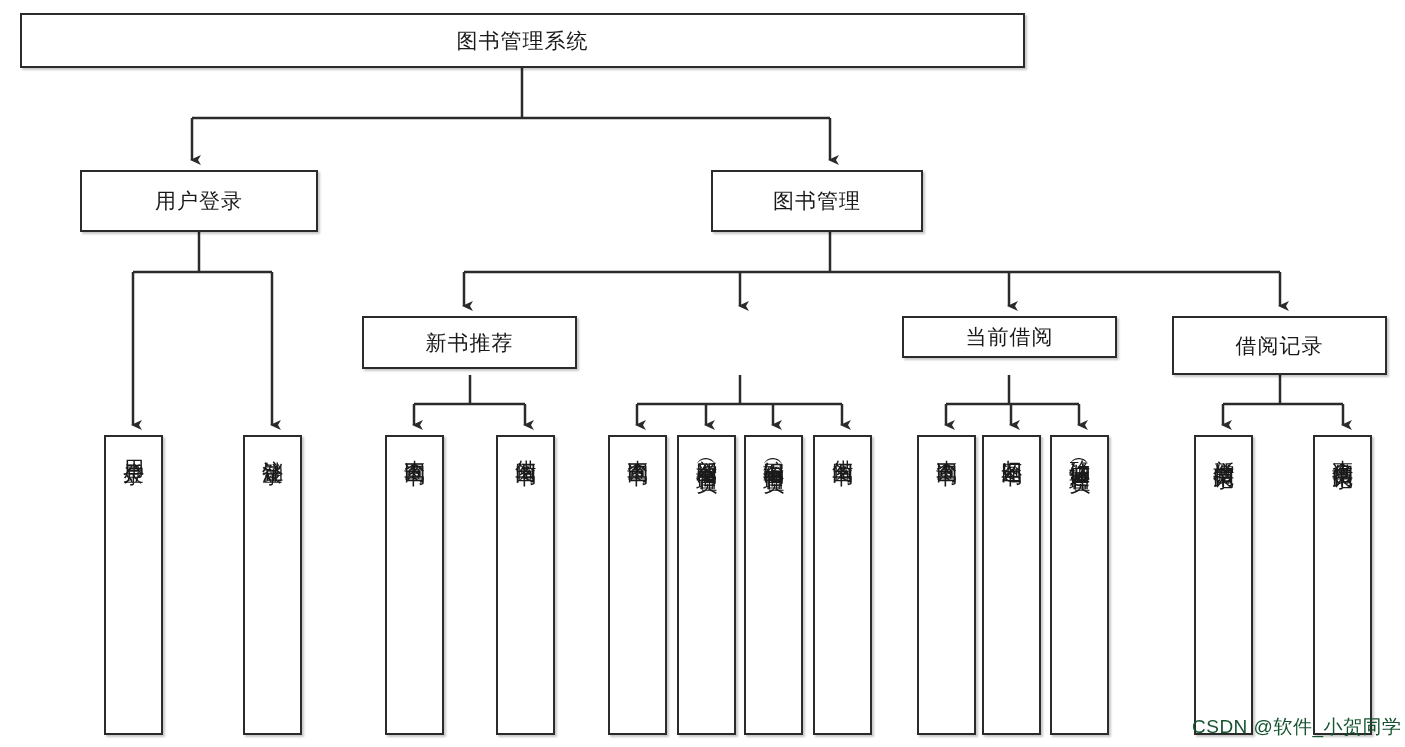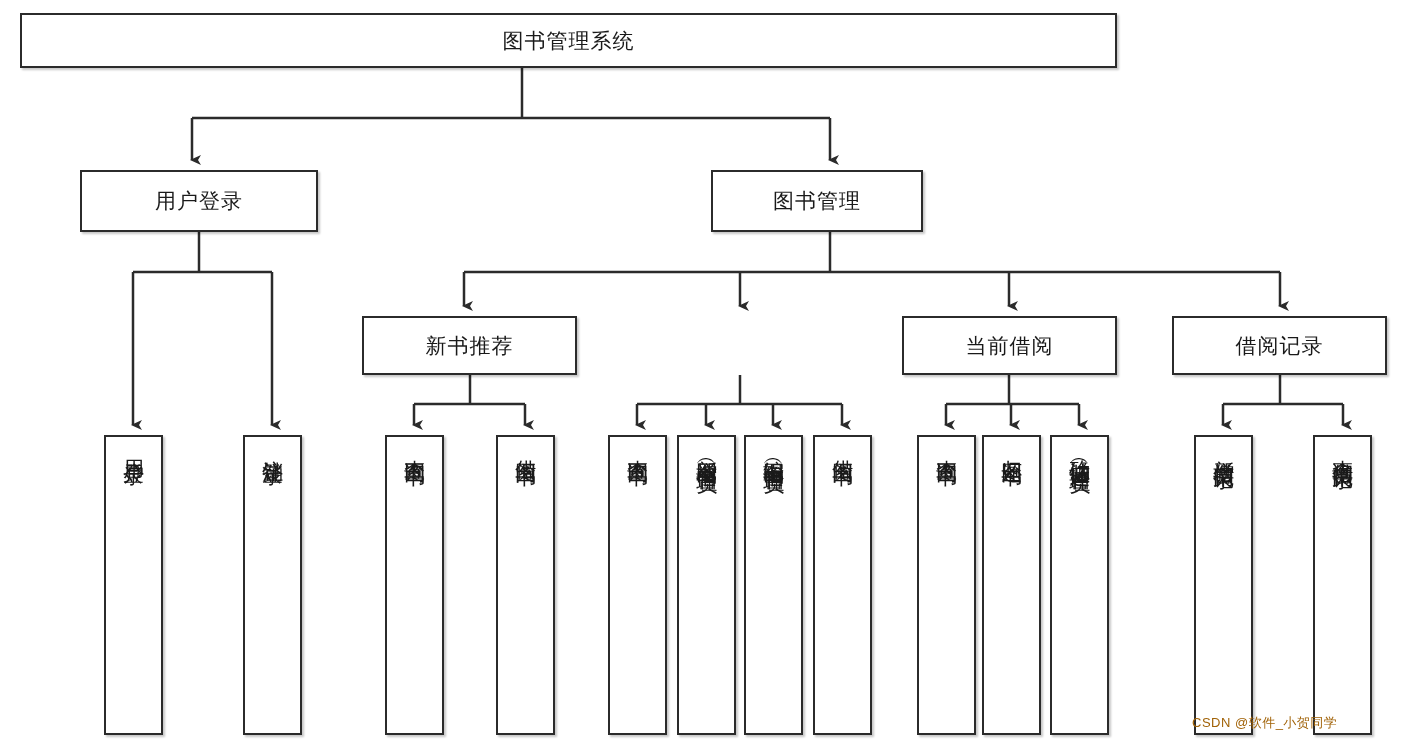--- a/index.html
+++ b/index.html
@@ -52,22 +52,22 @@
     justify-content: flex-start;
     align-items: center;
   }
   .node.vert .label {
     writing-mode: vertical-rl;
     text-orientation: upright;
     white-space: nowrap;
   }
   .watermark {
     position: absolute;
-    color: #a16207;
-    font-size: 13px;
+    color: #14532d;
+    font-size: 19px;
     letter-spacing: 0.5px;
     white-space: nowrap;
     user-select: none;
   }
 </style>
 </head>
 <body>
 
 <div id="canvas">
 
@@ -114,35 +114,35 @@
       <path d="M1011,404 L1011,425" marker-end="url(#arrow)"></path>
       <path d="M1079,404 L1079,425" marker-end="url(#arrow)"></path>
 
       <path d="M1280,375 L1280,404"></path>
       <path d="M1223,404 L1343,404"></path>
       <path d="M1223,404 L1223,425" marker-end="url(#arrow)"></path>
       <path d="M1343,404 L1343,425" marker-end="url(#arrow)"></path>
     </g>
   </svg>
 
-  <div class="node horiz" style="left:20px; top:13px; width:1097px; height:55px;">
+  <div class="node horiz" style="left:20px; top:13px; width:1005px; height:55px;">
     <span class="label">图书管理系统</span>
   </div>
 
   <div class="node horiz" style="left:80px; top:170px; width:238px; height:62px;">
     <span class="label">用户登录</span>
   </div>
   <div class="node horiz" style="left:711px; top:170px; width:212px; height:62px;">
     <span class="label">图书管理</span>
   </div>
 
-  <div class="node horiz" style="left:362px; top:316px; width:215px; height:59px;">
+  <div class="node horiz" style="left:362px; top:316px; width:215px; height:53px;">
     <span class="label">新书推荐</span>
   </div>
-  <div class="node horiz" style="left:902px; top:316px; width:215px; height:59px;">
+  <div class="node horiz" style="left:902px; top:316px; width:215px; height:42px;">
     <span class="label">当前借阅</span>
   </div>
   <div class="node horiz" style="left:1172px; top:316px; width:215px; height:59px;">
     <span class="label">借阅记录</span>
   </div>
 
   <div class="node vert" style="left:104px; top:435px; width:59px; height:300px;">
     <span class="label">用户登录</span>
   </div>
   <div class="node vert" style="left:243px; top:435px; width:59px; height:300px;">

